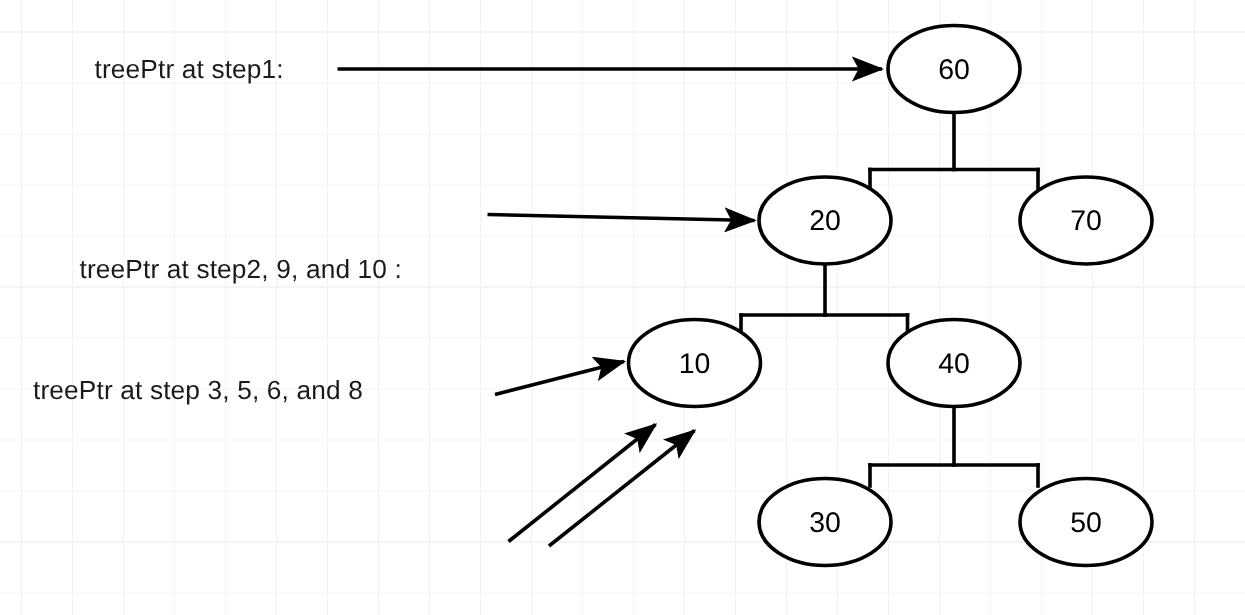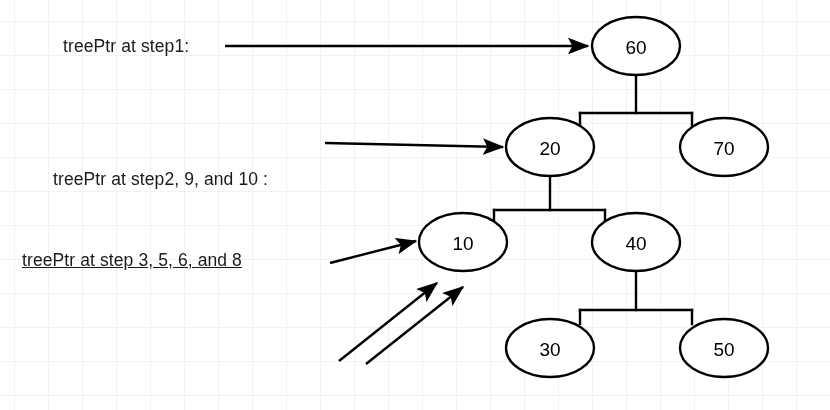--- a/index.html
+++ b/index.html
@@ -146,16 +146,16 @@
     <g>
       <ellipse class="node-ellipse" cx="724" cy="348" rx="44" ry="29"></ellipse>
       <text class="node-label" x="724" y="349">50</text>
     </g>
   </svg>
 
   <div class="annotation-text" style="left:63px; top:36px;text-align:right;">treePtr at step1:</div>
 
   <div class="annotation-text" style="left:53px; top:138px;margin-top:31px;">treePtr at step2, 9, and 10 :</div>
 
-  <div class="annotation-text" style="left:22px; top:250px;text-decoration:underline;">treePtr at step 3, 5, 6, and 8</div>
+  <div class="annotation-text" style="left:22px; top:250px;">treePtr at step 3, 5, 6, and 8</div>
 
 
 </div>
 
 </body></html>

